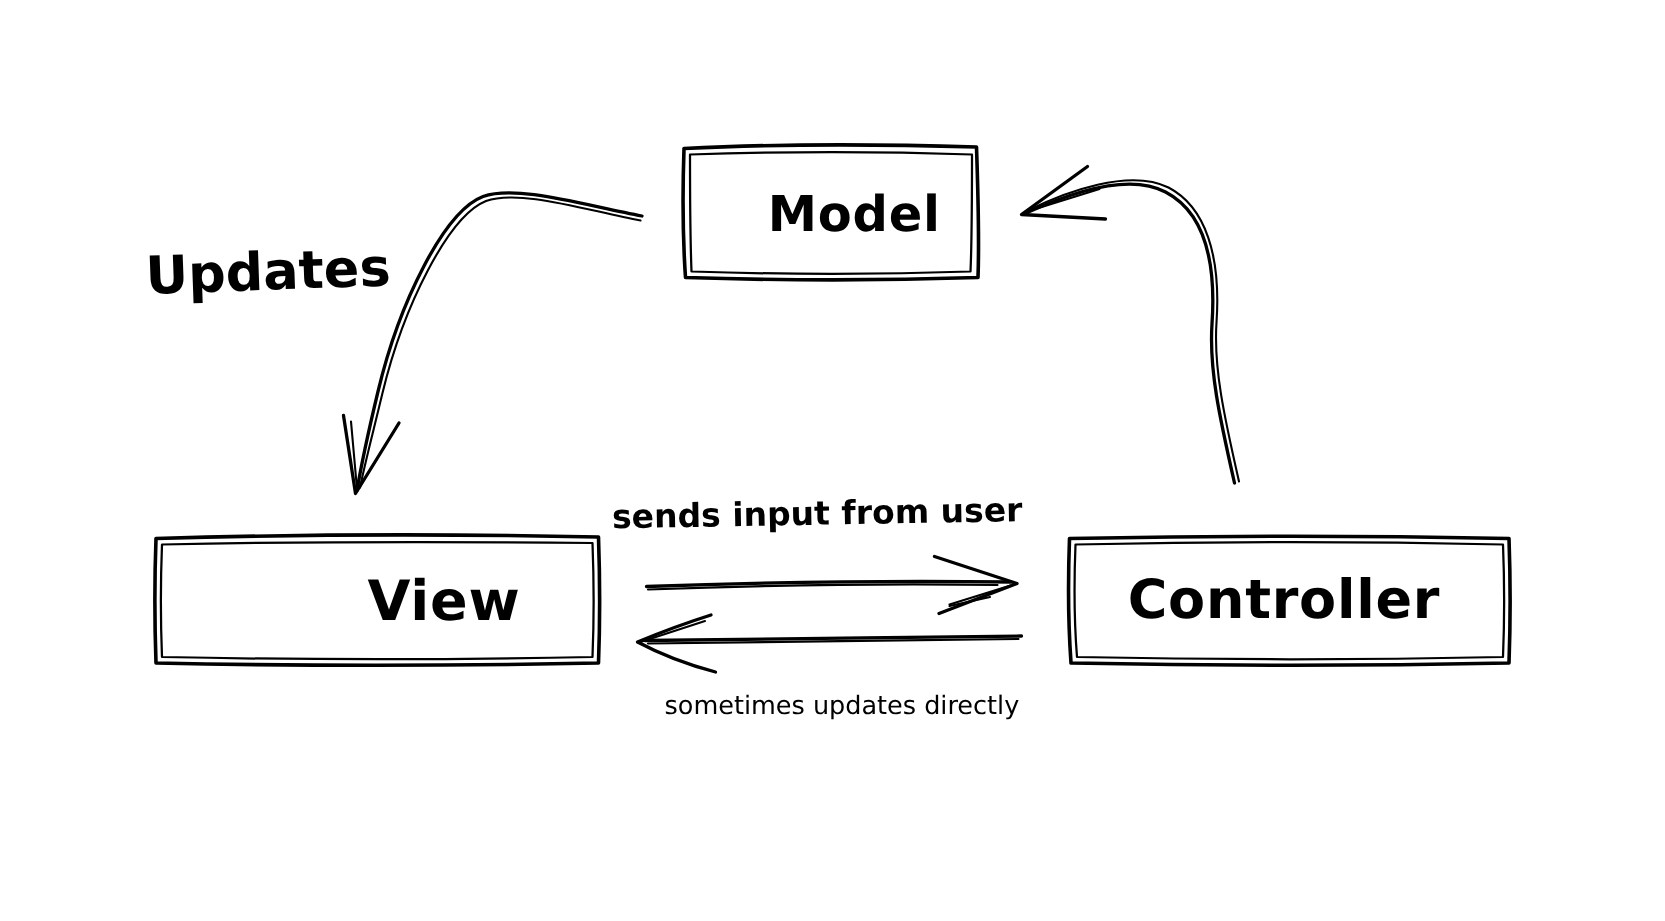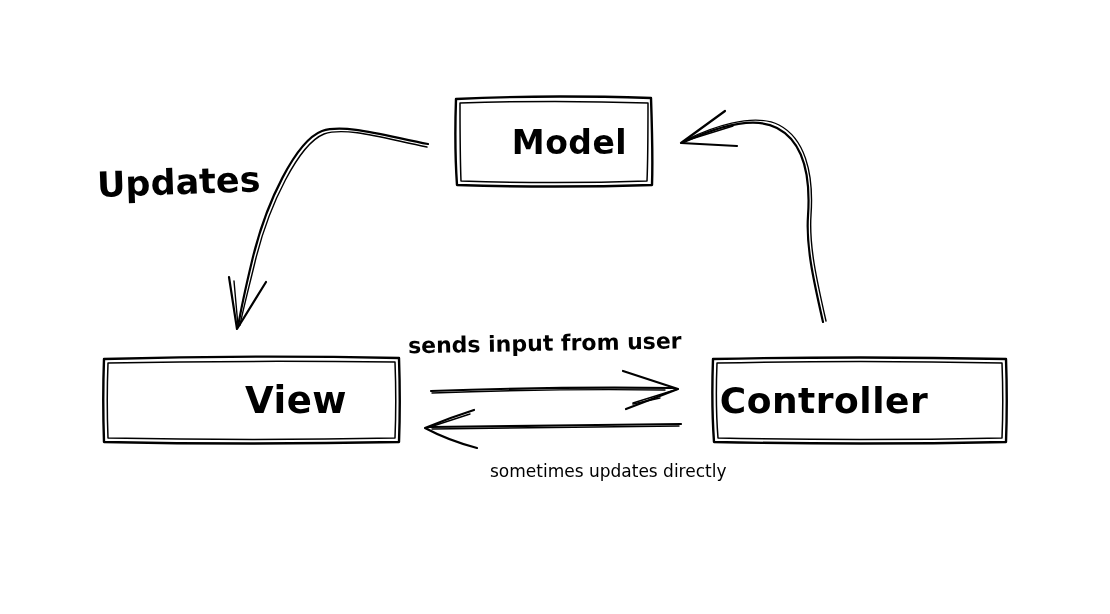--- a/index.html
+++ b/index.html
@@ -29,41 +29,40 @@
   }
   .node-label {
     display: flex;
     align-items: center;
     justify-content: center;
     font-weight: 600;
     letter-spacing: 0.5px;
   }
   .model-label    { left: 455px; top: 99px;  width: 197px; height: 86px; font-size: 33px; margin-left: 16px; }
   .view-label     { left: 103px; top: 358px; width: 290px; height: 85px; font-size: 37px; margin-left: 48px; }
-  .controller-label { left: 680px; top: 358px; width: 288px; height: 85px; font-size: 36px; }
+  .controller-label { left: 712px; top: 358px; width: 288px; height: 85px; font-size: 36px; }
   .updates-label {
     left: 97px; top: 162px; width: 170px;
     font-size: 35px; font-weight: 600;
     transform: rotate(-2deg);
   }
   .manipulates-label {
     left: 831px; top: 180px; width: 228px;
     font-size: 35px; font-weight: 600;
   }
   .sends-input-label {
     left: 408px; top: 331px; width: 252px;
     font-size: 22px; font-weight: 600;
     text-align: center;
     transform: rotate(-1deg);
   }
   .updates-directly-label {
     left: 443px; top: 461px; width: 228px;
     font-size: 17px; font-weight: 500;
     text-align: left;
-    margin-left: 47px;
   }
 </style>
 </head>
 <body>
 
 <div class="canvas">
 
   <svg class="diagram-svg" width="1110" height="614" viewBox="0 0 1110 614" fill="none" stroke="#000000" stroke-linecap="round" stroke-linejoin="round">
 
     <g>

